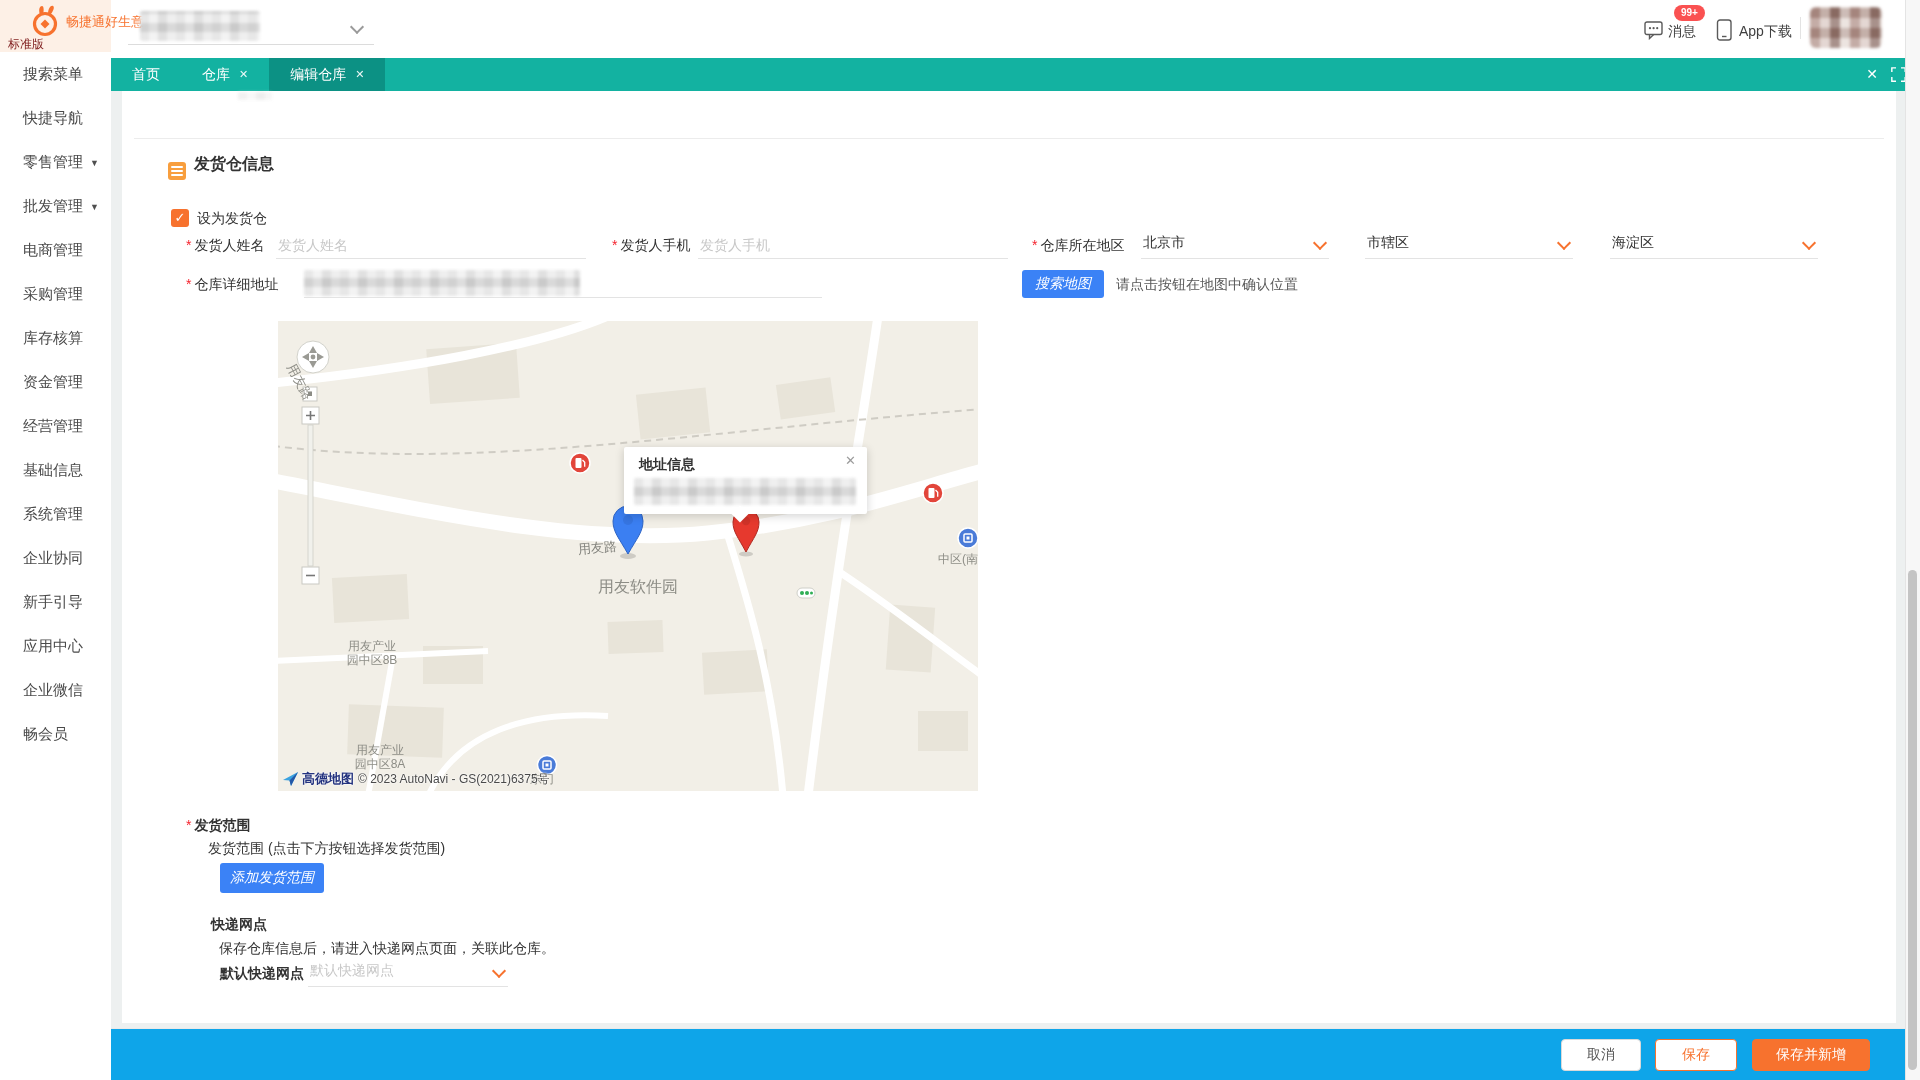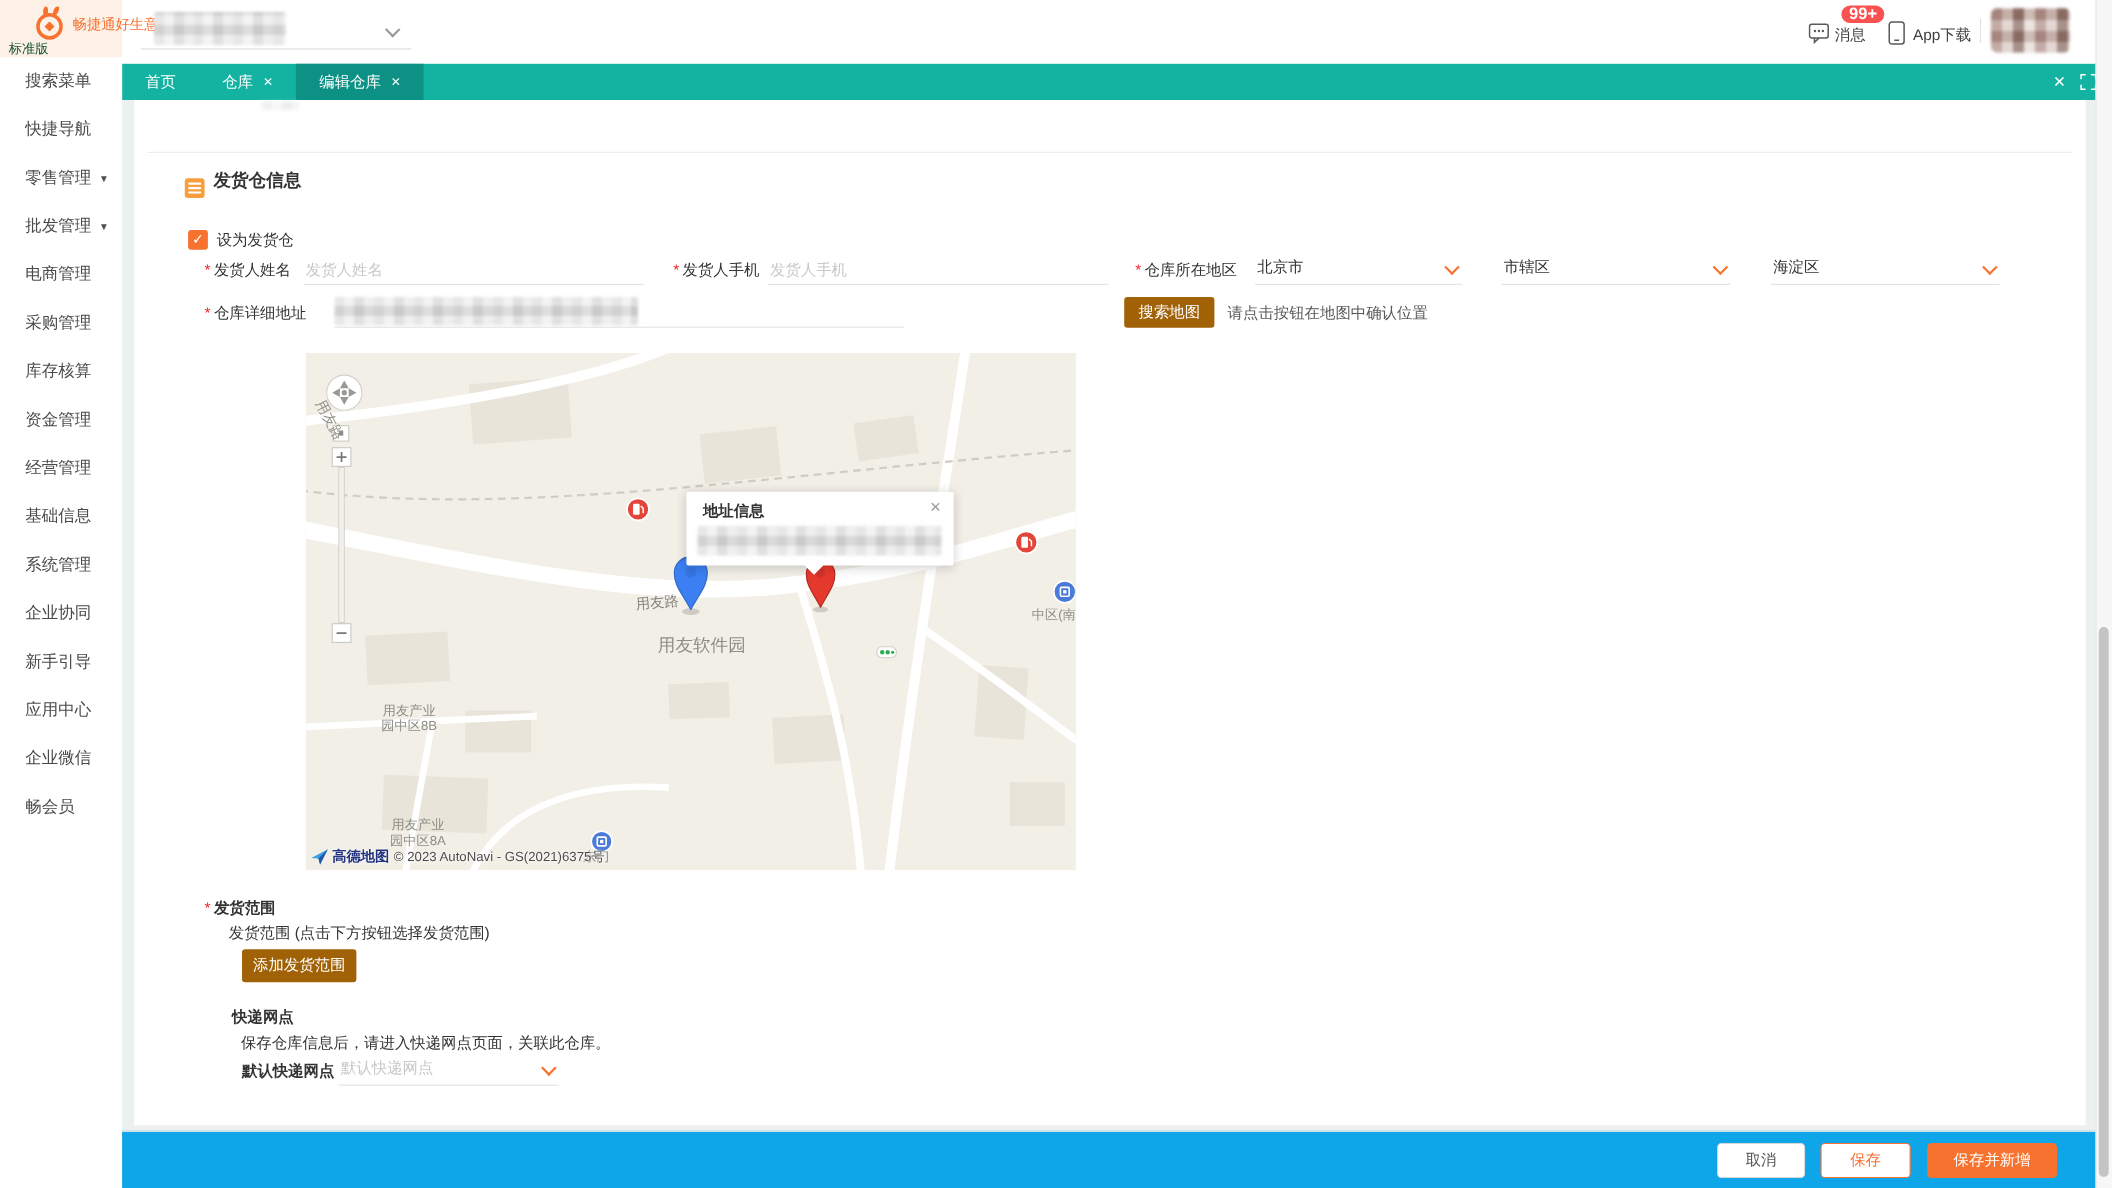--- a/index.html
+++ b/index.html
@@ -4,33 +4,33 @@
 <style>
   html,body{margin:0;padding:0;}
   body{width:1920px;height:1080px;font-family:"Liberation Sans","DejaVu Sans",sans-serif;overflow:hidden;background:#fff;}
   #app{position:relative;width:1920px;height:1080px;background:#fff;}
   .abs{position:absolute;}
 
   
   #header{position:absolute;left:0;top:0;width:1920px;height:58px;background:#fff;}
   #logo-block{position:absolute;left:0;top:0;width:111px;height:56px;background:#fdf0e6;}
   .brand-text{position:absolute;left:66px;top:13px;font-size:13px;color:#f7722e;white-space:nowrap;}
-  .edition{position:absolute;left:8px;top:36px;font-size:12px;color:#14532d;}
+  .edition{position:absolute;left:8px;top:36px;font-size:12px;color:#7f1d1d;}
   .pixelated{background-image:
       repeating-linear-gradient(0deg, rgba(255,255,255,.28) 0 9px, rgba(170,170,170,.25) 9px 18px),
       repeating-linear-gradient(90deg,#dedede 0 9px,#efefef 9px 18px,#d4d4d4 18px 27px,#e9e9e9 27px 36px);
       filter:blur(1.4px);}
   .pixelated-warm{background-image:
       repeating-linear-gradient(0deg, rgba(255,255,255,.22) 0 10px, rgba(110,75,66,.22) 10px 20px),
       repeating-linear-gradient(90deg,#b4958d 0 10px,#dcccc6 10px 20px,#90726a 20px 30px,#e7dcd7 30px 40px);
       filter:blur(1.6px);}
   .chv{position:absolute;width:8px;height:8px;border-right:2px solid #f7722e;border-bottom:2px solid #f7722e;transform:rotate(45deg);}
   .chv.gray{border-color:#9a9a9a;}
   .hdr-label{font-size:14px;color:#404040;}
-  #msg-badge{position:absolute;left:1674px;top:5px;background:#fa5151;color:#fff;font-size:15px;font-weight:bold;
+  #msg-badge{position:absolute;left:1674px;top:5px;background:#fa5151;color:#fff;font-size:10px;font-weight:bold;
       border-radius:9px;padding:2px 7px;line-height:12px;}
   #hdr-divider{position:absolute;left:1800px;top:17px;width:1px;height:22px;background:#e3e3e3;}
 
   
   #tabbar{position:absolute;left:111px;top:58px;right:0;height:33px;background:#13b2a1;display:flex;align-items:stretch;}
   .tab{display:flex;align-items:center;padding:0 21px;color:#fff;font-size:14px;cursor:default;}
   .tab.active{background:#0c9184;}
   .tab .x{margin-left:9px;font-size:11px;opacity:.92;}
   .win-ctl{position:absolute;top:8px;color:#fff;font-size:14px;line-height:16px;}
 
@@ -53,22 +53,22 @@
   .lbl{font-size:14px;color:#333;white-space:nowrap;}
   .bold{font-weight:bold;}
   .ast{color:#f5222d;margin-right:3px;}
   .hint{font-size:14px;color:#595959;white-space:nowrap;}
   .ph{color:#c8c8c8;}
   input.tin{position:absolute;border:none;outline:none;background:transparent;border-bottom:1px solid #e3e3e3;
       height:26px;font-size:14px;color:#333;font-family:inherit;padding:0 2px;}
   input.tin::placeholder{color:#c8c8c8;}
   .selbox{position:absolute;height:27px;border-bottom:1px solid #e3e3e3;font-size:14px;color:#333;}
   .selbox span{position:absolute;left:2px;top:3px;}
-  .btn-orange{position:absolute;background:#a16207;color:#fff;font-size:14px;border:none;border-radius:3px;
-      text-align:center;font-family:inherit;}
+  .btn-orange{position:absolute;background:#3b82f6;color:#fff;font-size:14px;border:none;border-radius:3px;
+      text-align:center;font-family:inherit;font-style:italic;}
 
   
   #map{position:absolute;left:156px;top:230px;width:700px;height:470px;background:#f2efe7;overflow:hidden;}
   .map-label{position:absolute;color:#8d8d86;white-space:nowrap;}
   #map-popup{position:absolute;left:346px;top:126px;width:243px;height:67px;background:#fff;border-radius:2px;
       box-shadow:0 2px 10px rgba(0,0,0,.18);}
   #popup-arrow{position:absolute;left:110px;top:61px;width:12px;height:12px;background:#fff;transform:rotate(45deg);}
   #attrib{position:absolute;left:4px;bottom:3px;display:flex;align-items:center;}
   .gaode-name{font-size:13px;font-weight:bold;color:#24337f;text-shadow:0 0 2px #fff,0 0 2px #fff;margin-left:3px;}
   .copyright{font-size:12px;color:#4a4a4a;margin-left:4px;text-shadow:0 0 2px #fff,0 0 2px #fff;white-space:nowrap;}

